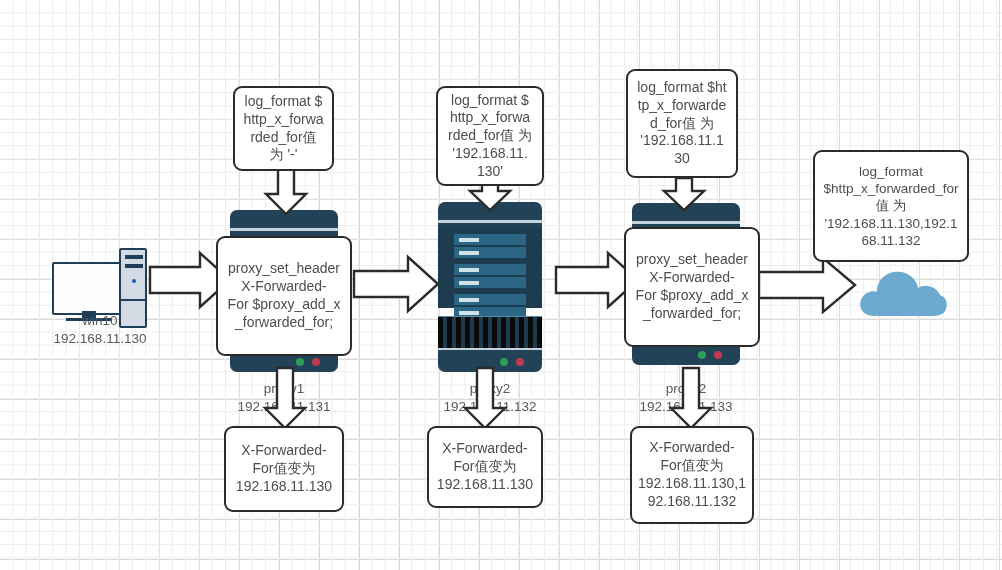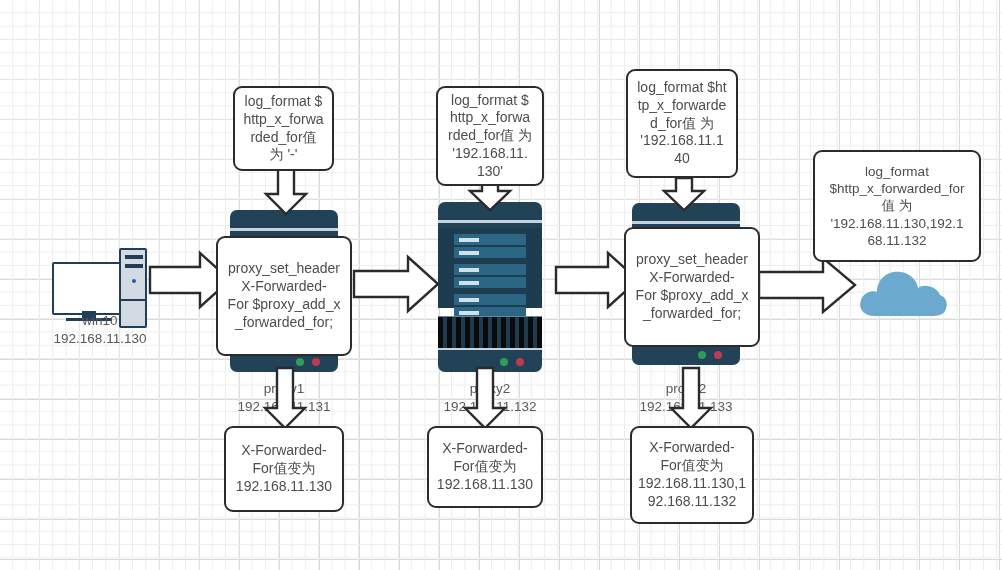--- a/index.html
+++ b/index.html
@@ -303,24 +303,24 @@
 rded_for值 为
 '192.168.11.
 130'</span>
   </div>
 
   <div class="note" style="left:626px; top:69px; width:112px; height:109px; font-size:14px;">
     <span class="note-txt">log_format $ht
 tp_x_forwarde
 d_for值 为
 '192.168.11.1
-40</span>
-  </div>
-
-  <div class="note" style="left:813px; top:150px; width:168px; height:112px; font-size:13.5px;">
+30</span>
+  </div>
+
+  <div class="note" style="left:813px; top:150px; width:156px; height:112px; font-size:13.5px;">
     <span class="note-txt">log_format
 $http_x_forwarded_for
 值 为
 '192.168.11.130,192.1
 68.11.132</span>
   </div>
 
   <div class="note" style="left:216px; top:236px; width:136px; height:120px; font-size:14px; z-index:45;">
     <span class="note-txt">proxy_set_header
 X-Forwarded-

